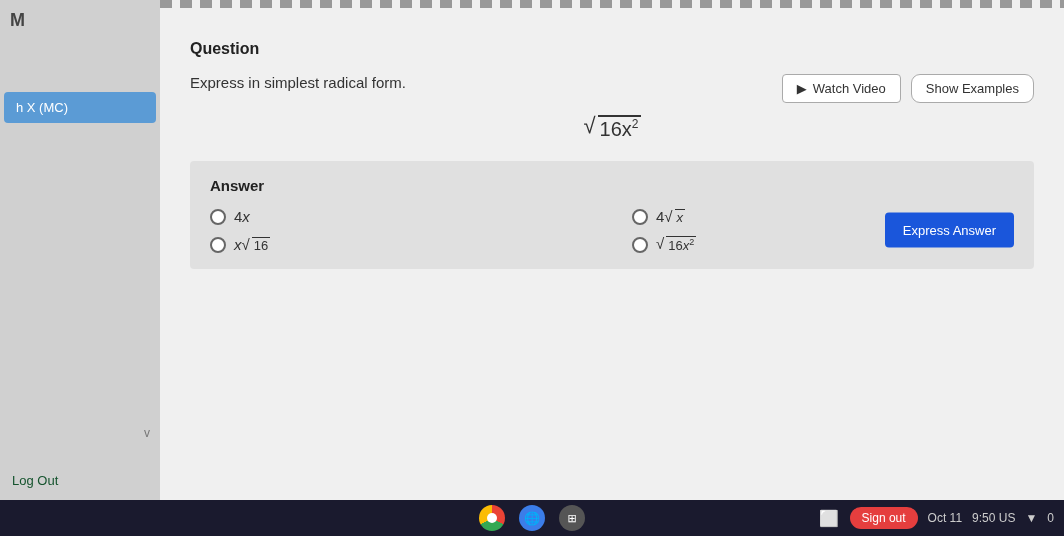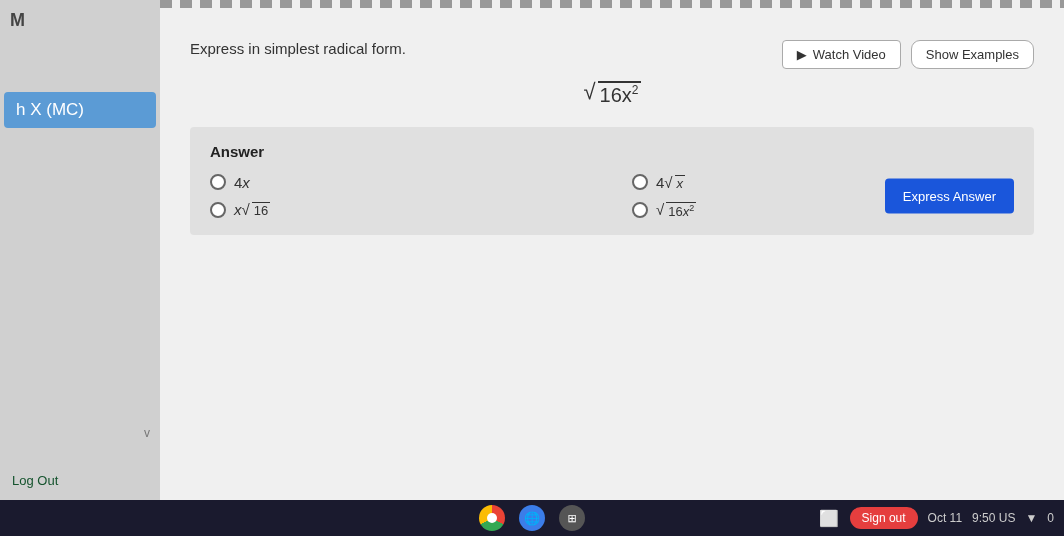--- a/index.html
+++ b/index.html
@@ -29,21 +29,21 @@
       display: flex;
       flex-direction: column;
       align-items: flex-start;
       padding: 10px 0;
       position: relative;
     }
 
     .sidebar-nav-item {
       width: 100%;
       padding: 8px 12px;
-      font-size: 17px;
+      font-size: 13px;
       color: #333;
     }
 
     .sidebar-nav-item.active {
       background: #5b9bd5;
       color: white;
       border-radius: 4px;
       margin: 2px 4px;
       width: calc(100% - 8px);
     }
@@ -161,21 +161,21 @@
 
     .answers-grid {
       display: grid;
       grid-template-columns: 1fr 1fr;
       gap: 10px 40px;
       position: relative;
     }
 
     .answer-option {
       display: flex;
-      align-items: center;
+      align-items: flex-end;
       gap: 8px;
       font-size: 15px;
       color: #333;
       cursor: pointer;
     }
 
     .radio-circle {
       width: 16px;
       height: 16px;
       border-radius: 50%;
@@ -337,20 +337,21 @@
     </div>
     <div class="sidebar-bottom">
       <span>Log Out</span>
     </div>
   </div>
 
   <div class="main-content">
     <div class="top-line"></div>
 
     <div class="question-section">
+      <div class="question-label">Question</div>
 
       <div class="question-top-row">
         <div class="question-text">Express in simplest radical form.</div>
         <div class="question-buttons">
           <button class="btn-watch">
             <span>▶</span>
             <span>Watch Video</span>
           </button>
           <button class="btn-examples">
             <span>Show Examples</span>

